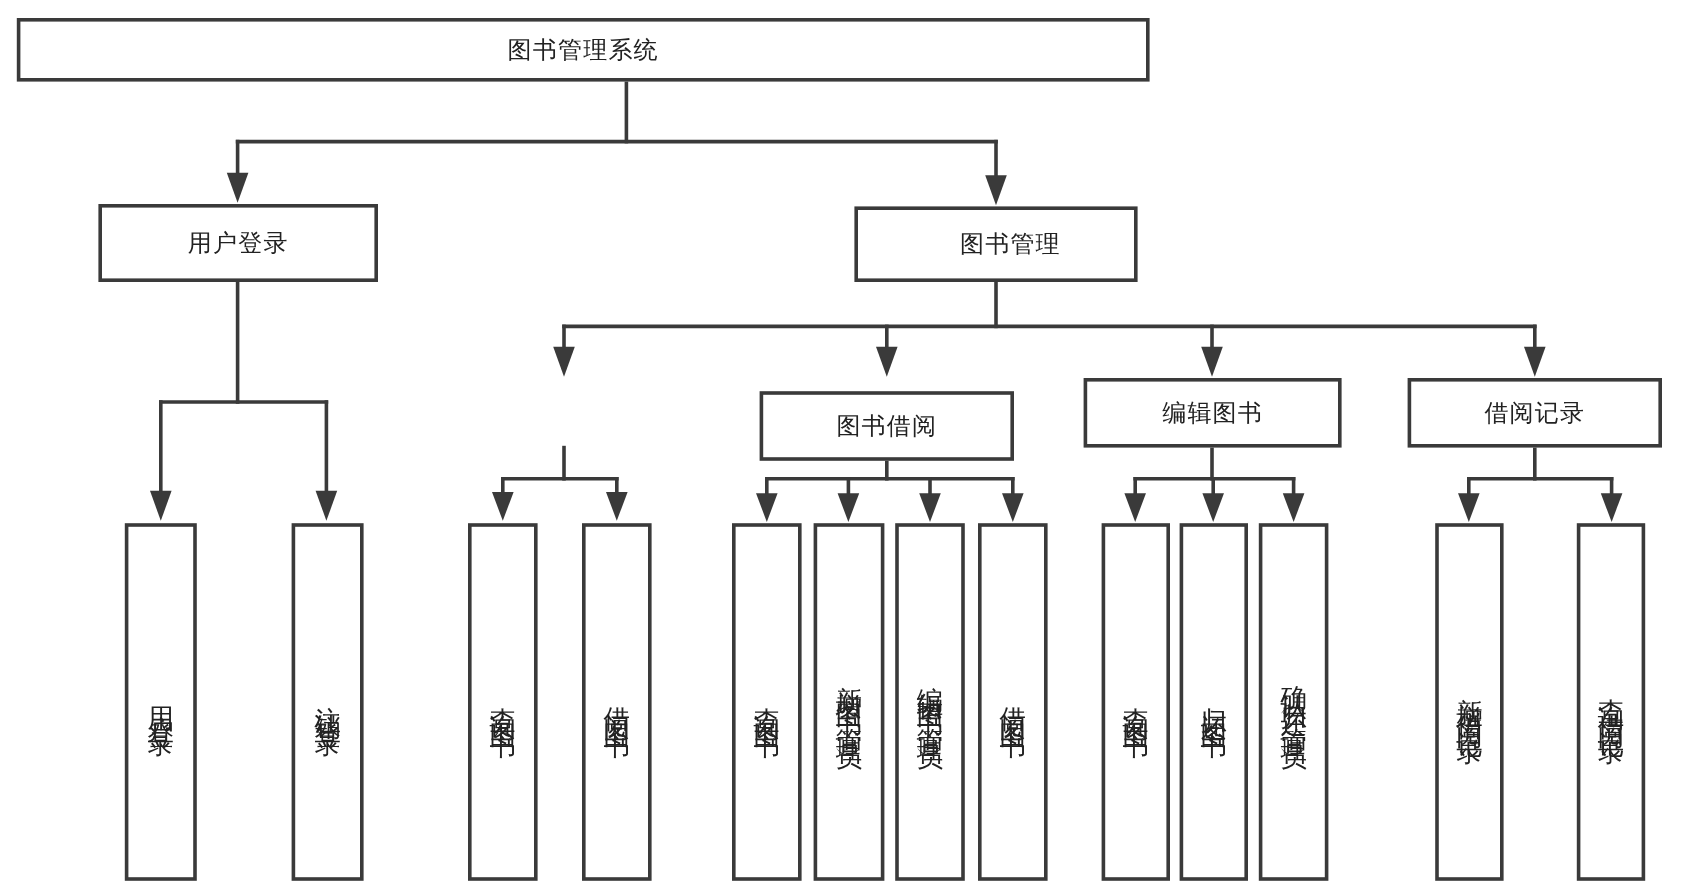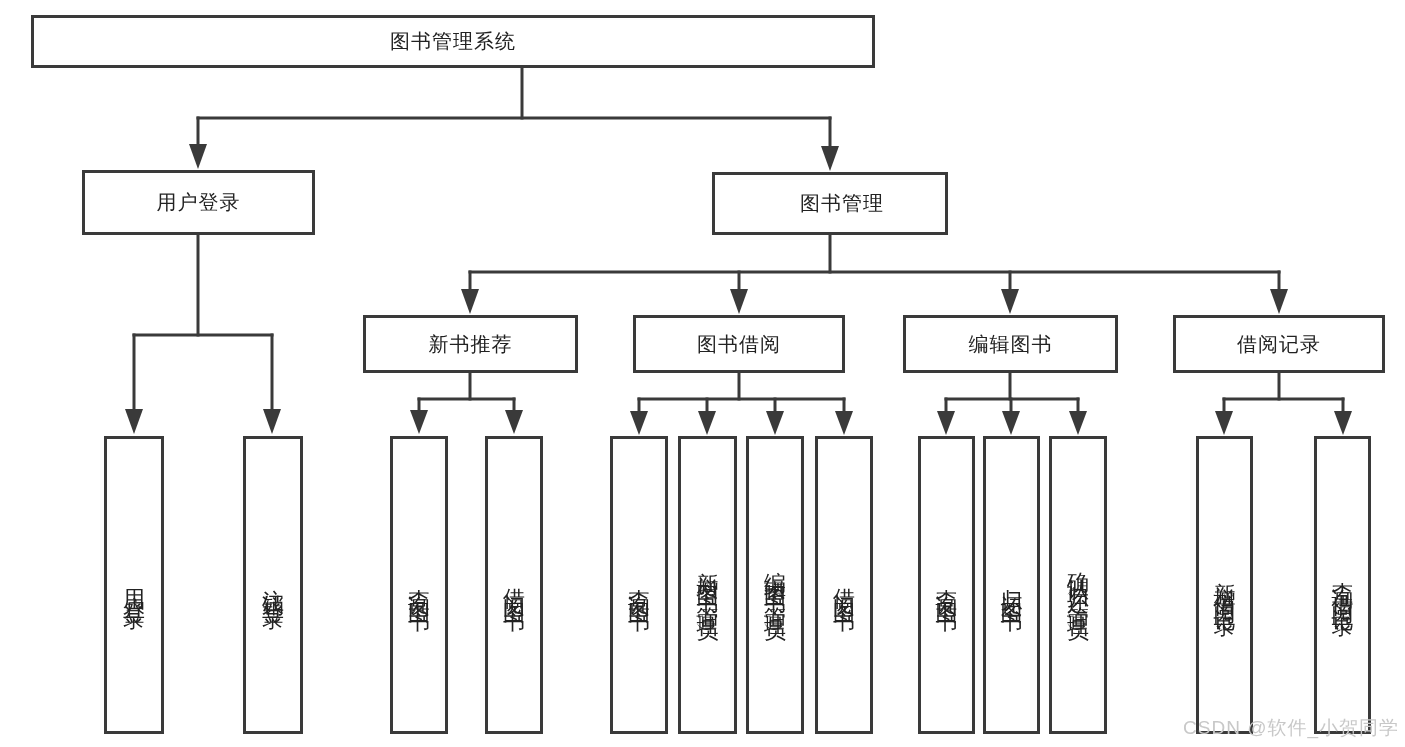--- a/index.html
+++ b/index.html
@@ -116,27 +116,26 @@
       <polygon points="766,411 784,411 775,435"></polygon>
       <polygon points="835,411 853,411 844,435"></polygon>
       <polygon points="937,411 955,411 946,435"></polygon>
       <polygon points="1002,411 1020,411 1011,435"></polygon>
       <polygon points="1069,411 1087,411 1078,435"></polygon>
       <polygon points="1215,411 1233,411 1224,435"></polygon>
       <polygon points="1334,411 1352,411 1343,435"></polygon>
     </g>
   </svg>
 
-  <div class="hbox" style="left:31px;top:15px;width:844px;height:53px;">图书管理系统</div>
+  <div class="hbox" style="left:14px;top:15px;width:944px;height:53px;">图书管理系统</div>
 
   <div class="hbox" style="left:82px;top:170px;width:233px;height:65px;">用户登录</div>
   <div class="hbox" style="left:712px;top:172px;width:236px;height:63px;padding-left:24px;">图书管理</div>
 
-  <div class="hbox" style="left:363px;top:315px;width:215px;height:58px;">新书推荐</div>
-  <div class="hbox" style="left:633px;top:315px;width:212px;height:58px;">图书借阅</div>
+  <div class="hbox" style="left:633px;top:326px;width:212px;height:58px;">图书借阅</div>
   <div class="hbox" style="left:903px;top:315px;width:215px;height:58px;">编辑图书</div>
   <div class="hbox" style="left:1173px;top:315px;width:212px;height:58px;">借阅记录</div>
 
   <div class="leaf" style="left:104px;top:436px;width:60px;height:298px;">
     <span class="vtext">用户登录</span>
   </div>
   <div class="leaf" style="left:243px;top:436px;width:60px;height:298px;">
     <span class="vtext">注销登录</span>
   </div>
 
@@ -170,15 +169,14 @@
     <span class="vtext">确认归还（管理员）</span>
   </div>
 
   <div class="leaf" style="left:1196px;top:436px;width:57px;height:298px;">
     <span class="vtext">新增借阅记录</span>
   </div>
   <div class="leaf" style="left:1314px;top:436px;width:57px;height:298px;">
     <span class="vtext">查询借阅记录</span>
   </div>
 
-  <div class="watermark">CSDN @软件_小贺同学</div>
 
 </div>
 
 </body></html>

